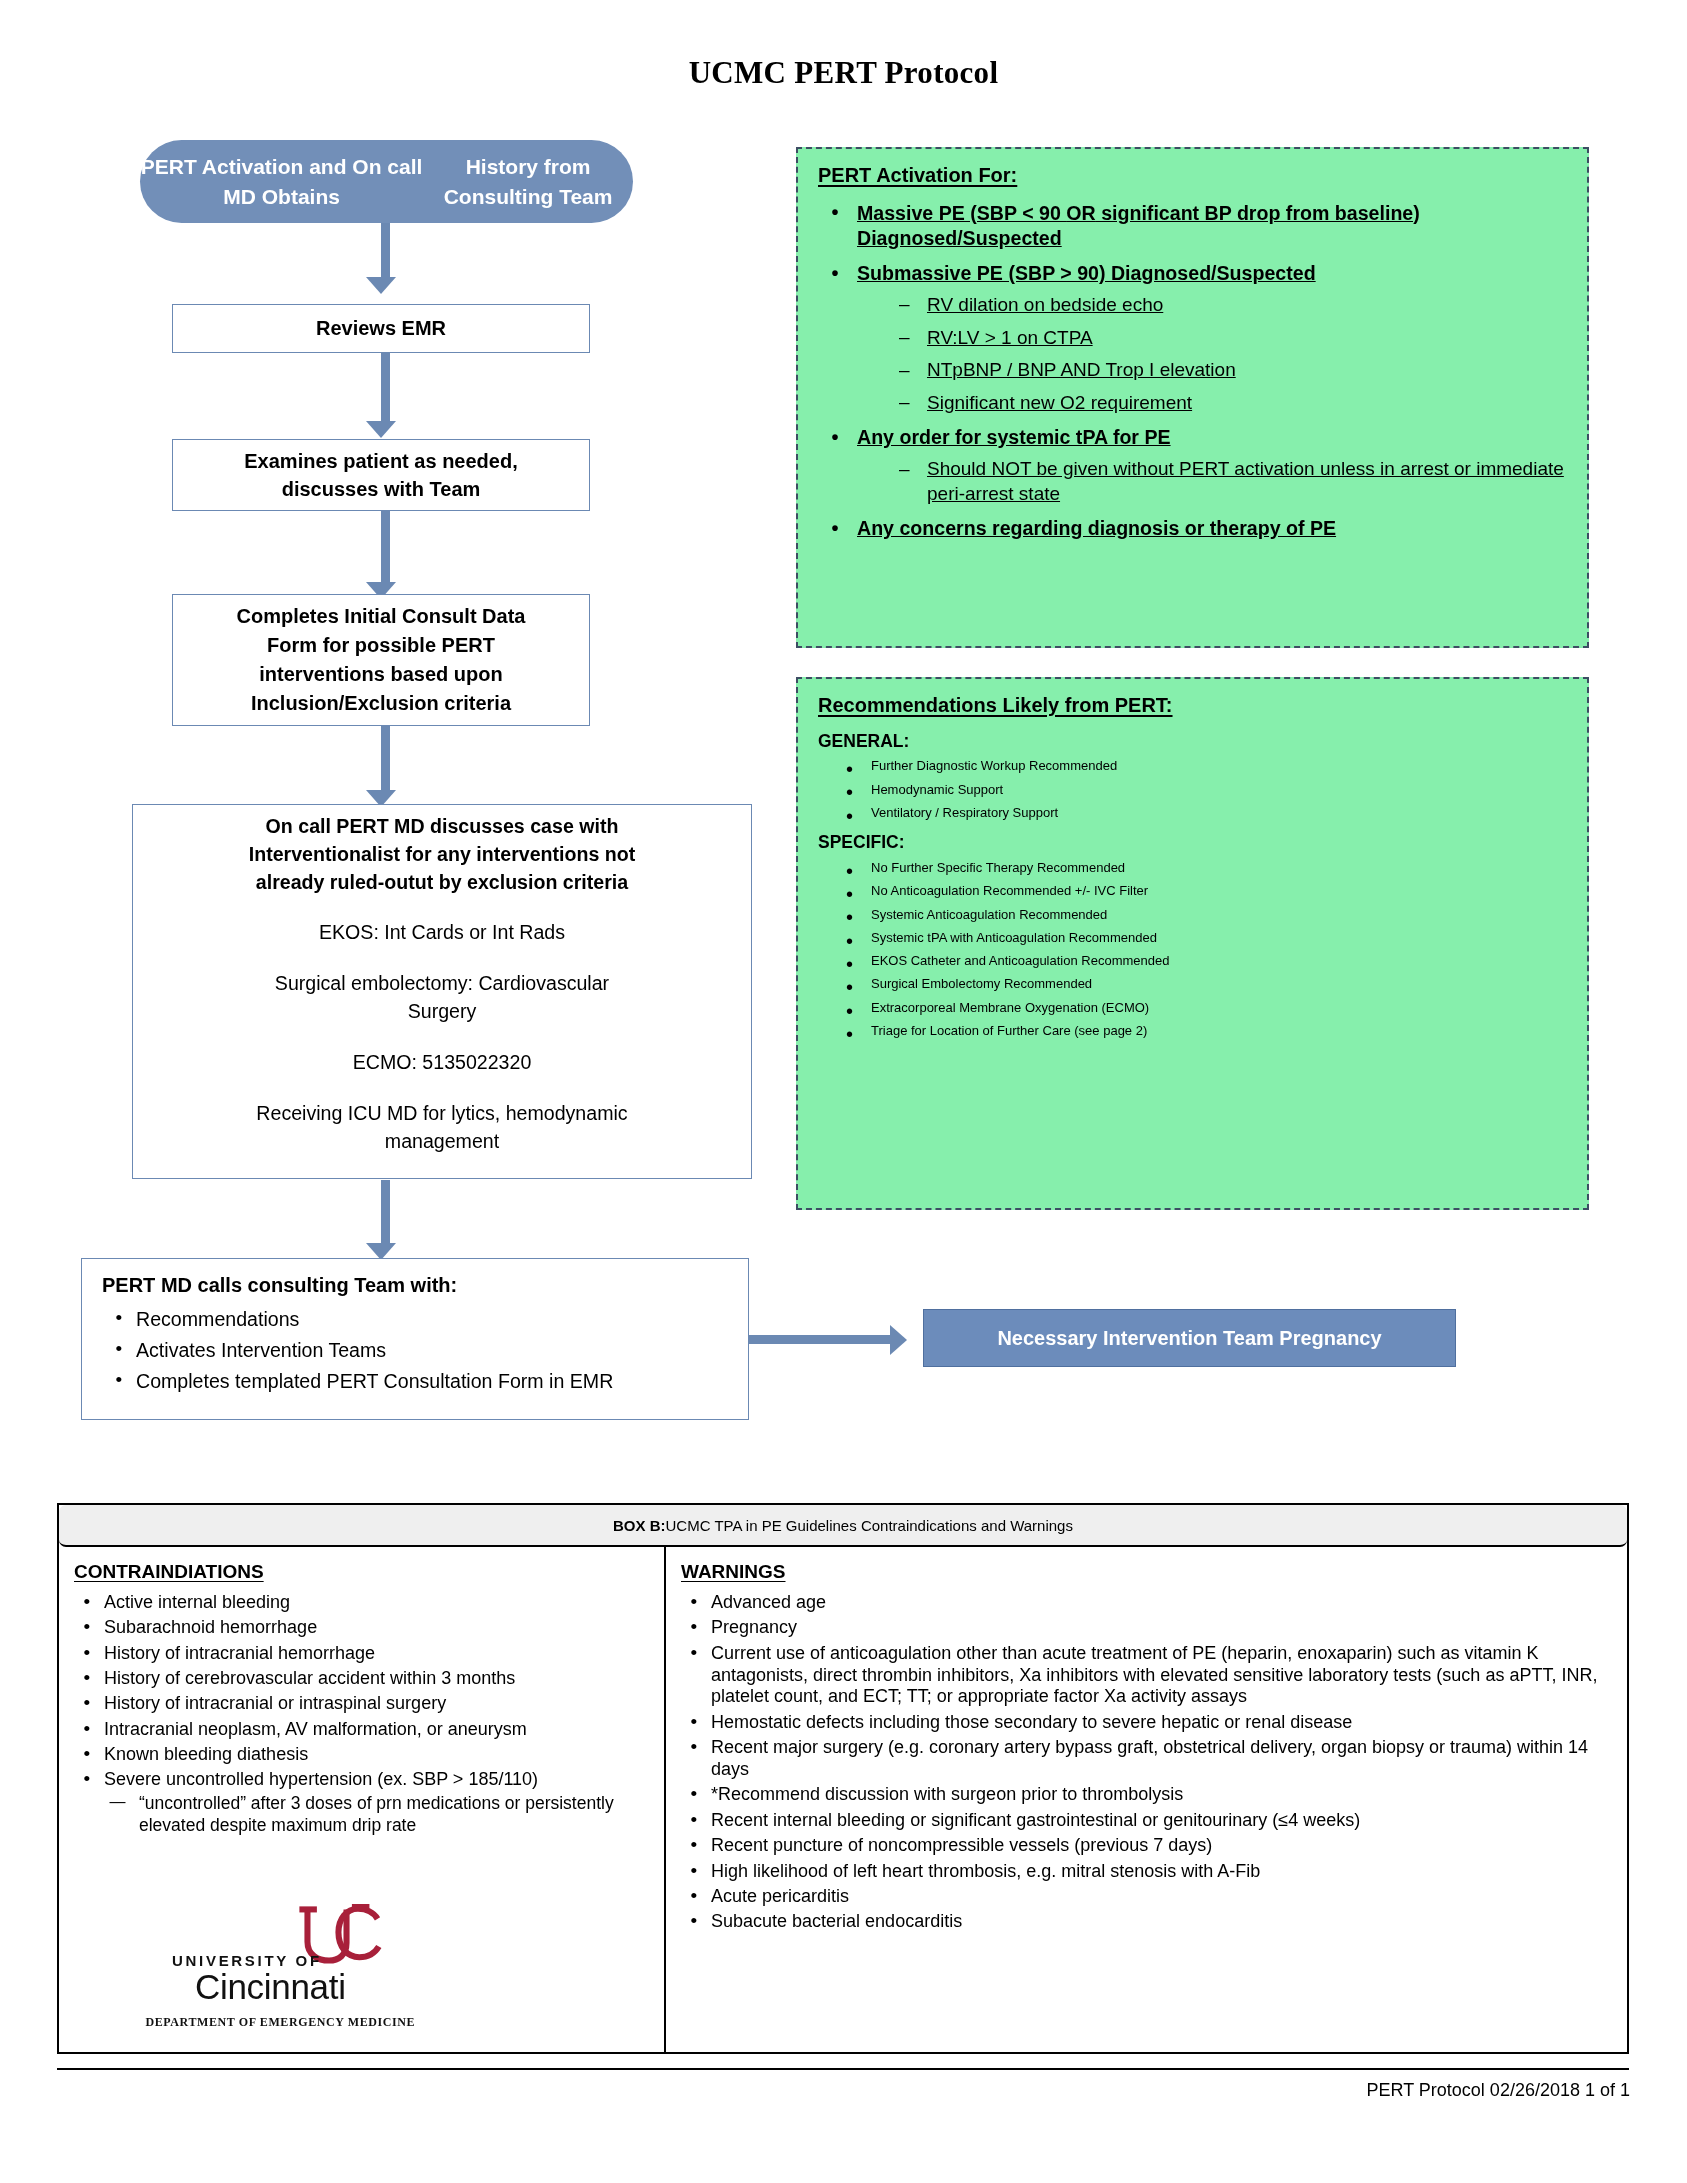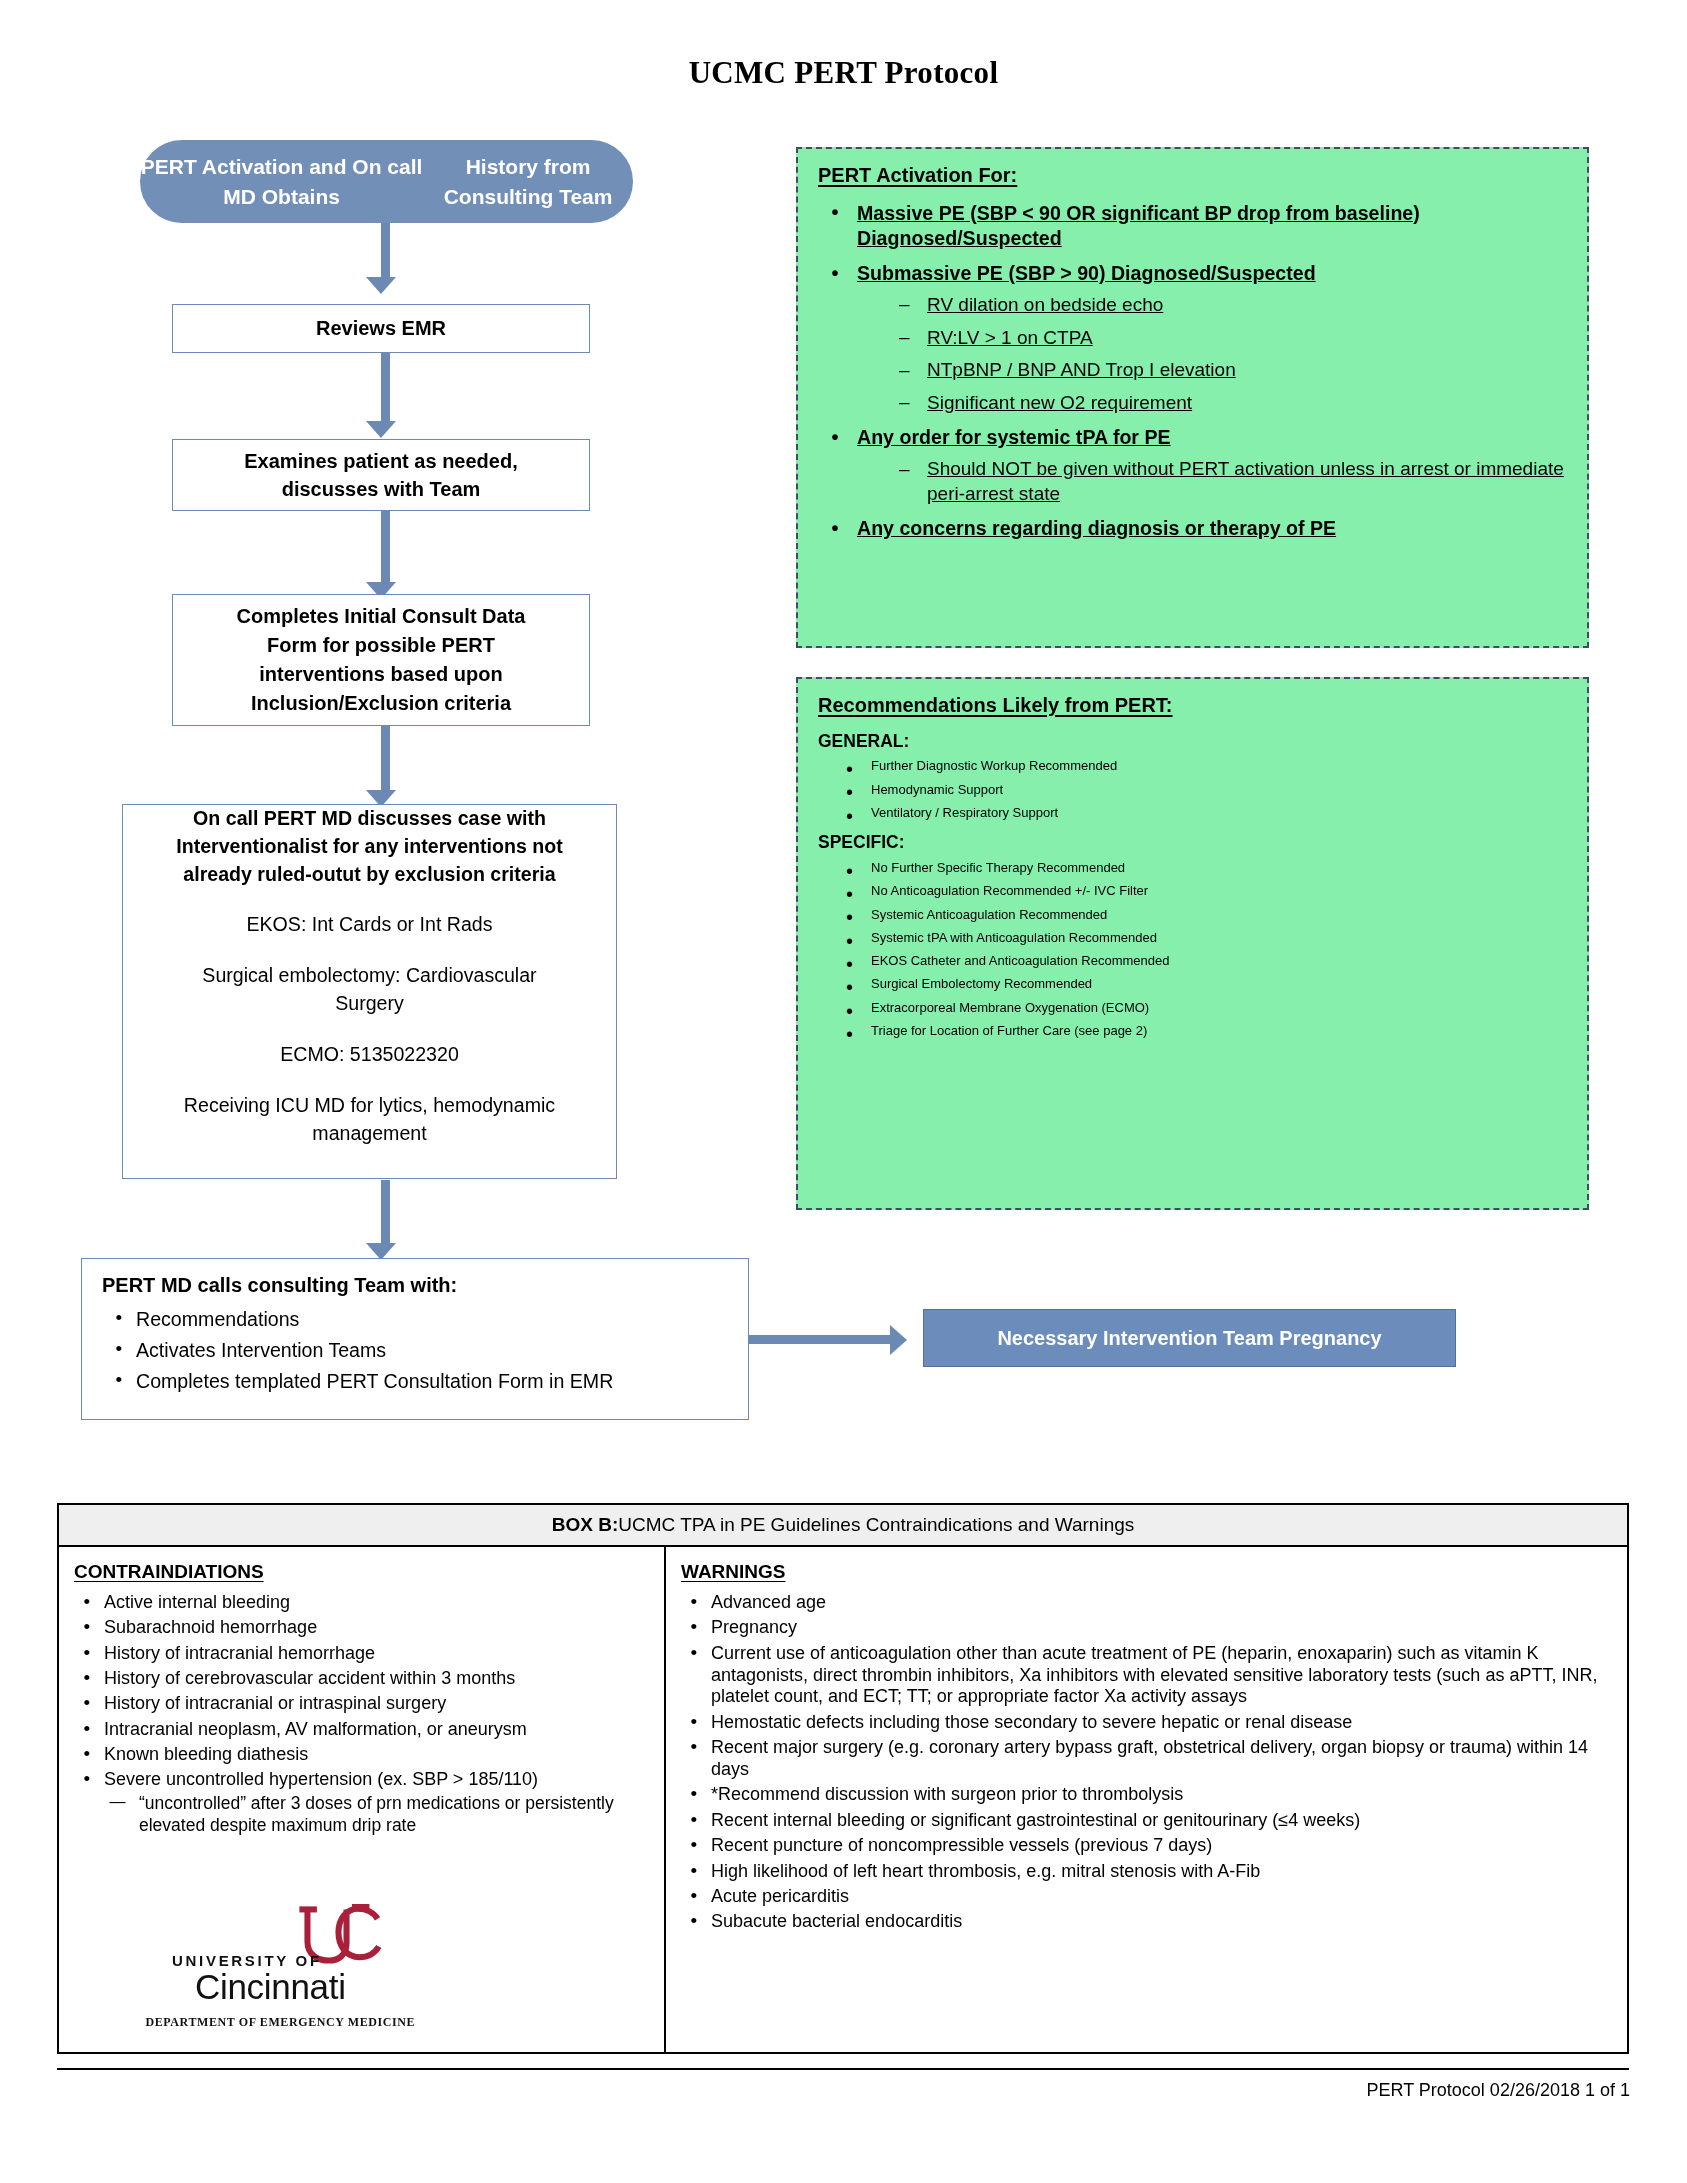--- a/index.html
+++ b/index.html
@@ -89,21 +89,21 @@
   }
 
   
   #boxb{
     position:absolute;left:57px;top:1503px;width:1572px;height:551px;
     box-sizing:border-box;border:2px solid #000;
   }
   #boxb-header{
     height:42px;border-bottom:2px solid #000;background:#efefef;
     display:flex;align-items:center;justify-content:center;
-    font-size:19px;box-sizing:border-box;
+    font-size:15px;box-sizing:border-box;border-radius:7px;
   }
   #boxb-header b{font-weight:bold;}
   #boxb-body{display:flex;height:505px;box-sizing:border-box;}
   .bcol{box-sizing:border-box;padding:13.5px 10.8px 6.7px 15px;position:relative;}
   .bcol.left{width:607px;border-right:2px solid #000;}
   .bcol.right{width:961px;}
   .bcol h4{
     margin:0 0 9.4px 0;font-size:19px;font-weight:bold;
     text-decoration:underline;text-underline-offset:3.4px;
   }
@@ -181,21 +181,21 @@
     <div class="node bold" style="left:172px;top:594px;width:418px;height:132px;font-size:20px;line-height:1.44;">
       <span class="line">Completes Initial Consult Data</span>
       <span class="line">Form for possible PERT</span>
       <span class="line">interventions based upon</span>
       <span class="line">Inclusion/Exclusion criteria</span>
     </div>
 
     <div class="arrow-v" style="left:381px;top:726px;height:66px;"></div>
     <div class="arrow-head-d" style="left:366px;top:790px;"></div>
 
-    <div class="node" style="left:122px;top:804px;width:495px;height:375px;font-size:19.6px;line-height:1.42;justify-content:flex-start;padding-top:0;">
+    <div class="node" style="left:132px;top:804px;width:620px;height:375px;font-size:19.6px;line-height:1.42;justify-content:flex-start;padding-top:8px;">
       <span class="line" style="font-weight:bold;">On call PERT MD discusses case with</span>
       <span class="line" style="font-weight:bold;">Interventionalist for any interventions not</span>
       <span class="line" style="font-weight:bold;">already ruled-outut by exclusion criteria</span>
       <span class="line" style="margin-top:23px;">EKOS: Int Cards or Int Rads</span>
       <span class="line" style="margin-top:23px;">Surgical embolectomy: Cardiovascular</span>
       <span class="line">Surgery</span>
       <span class="line" style="margin-top:23px;">ECMO: 5135022320</span>
       <span class="line" style="margin-top:23px;">Receiving ICU MD for lytics, hemodynamic</span>
       <span class="line">management</span>
     </div>

